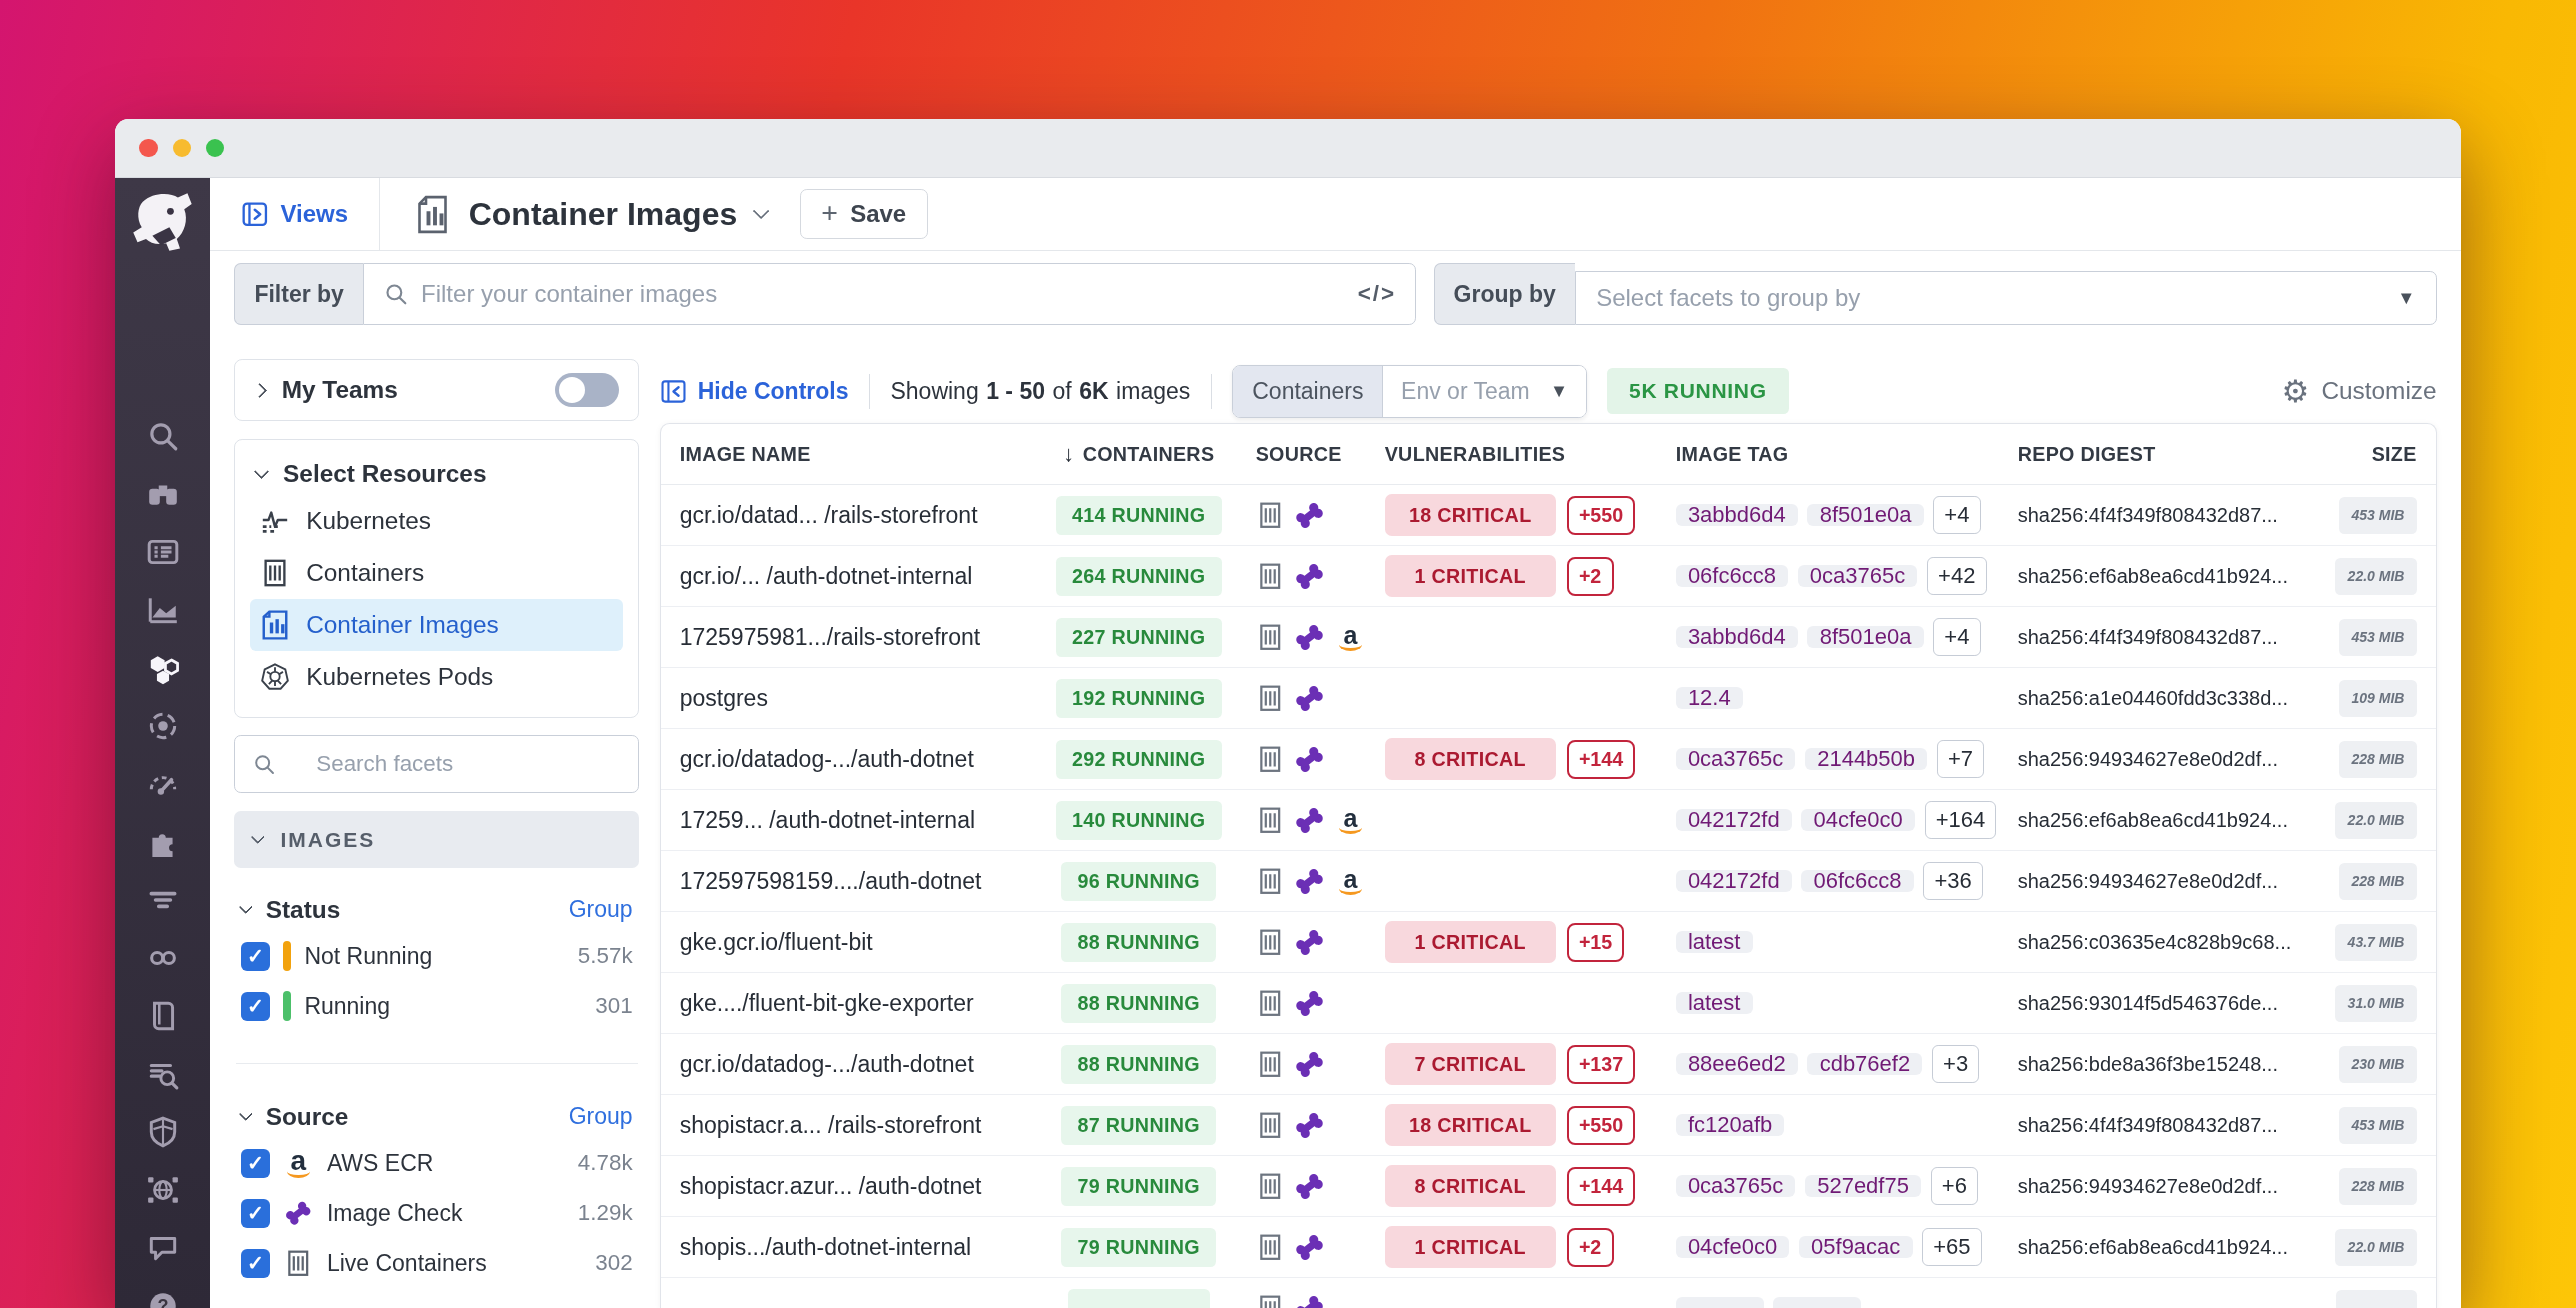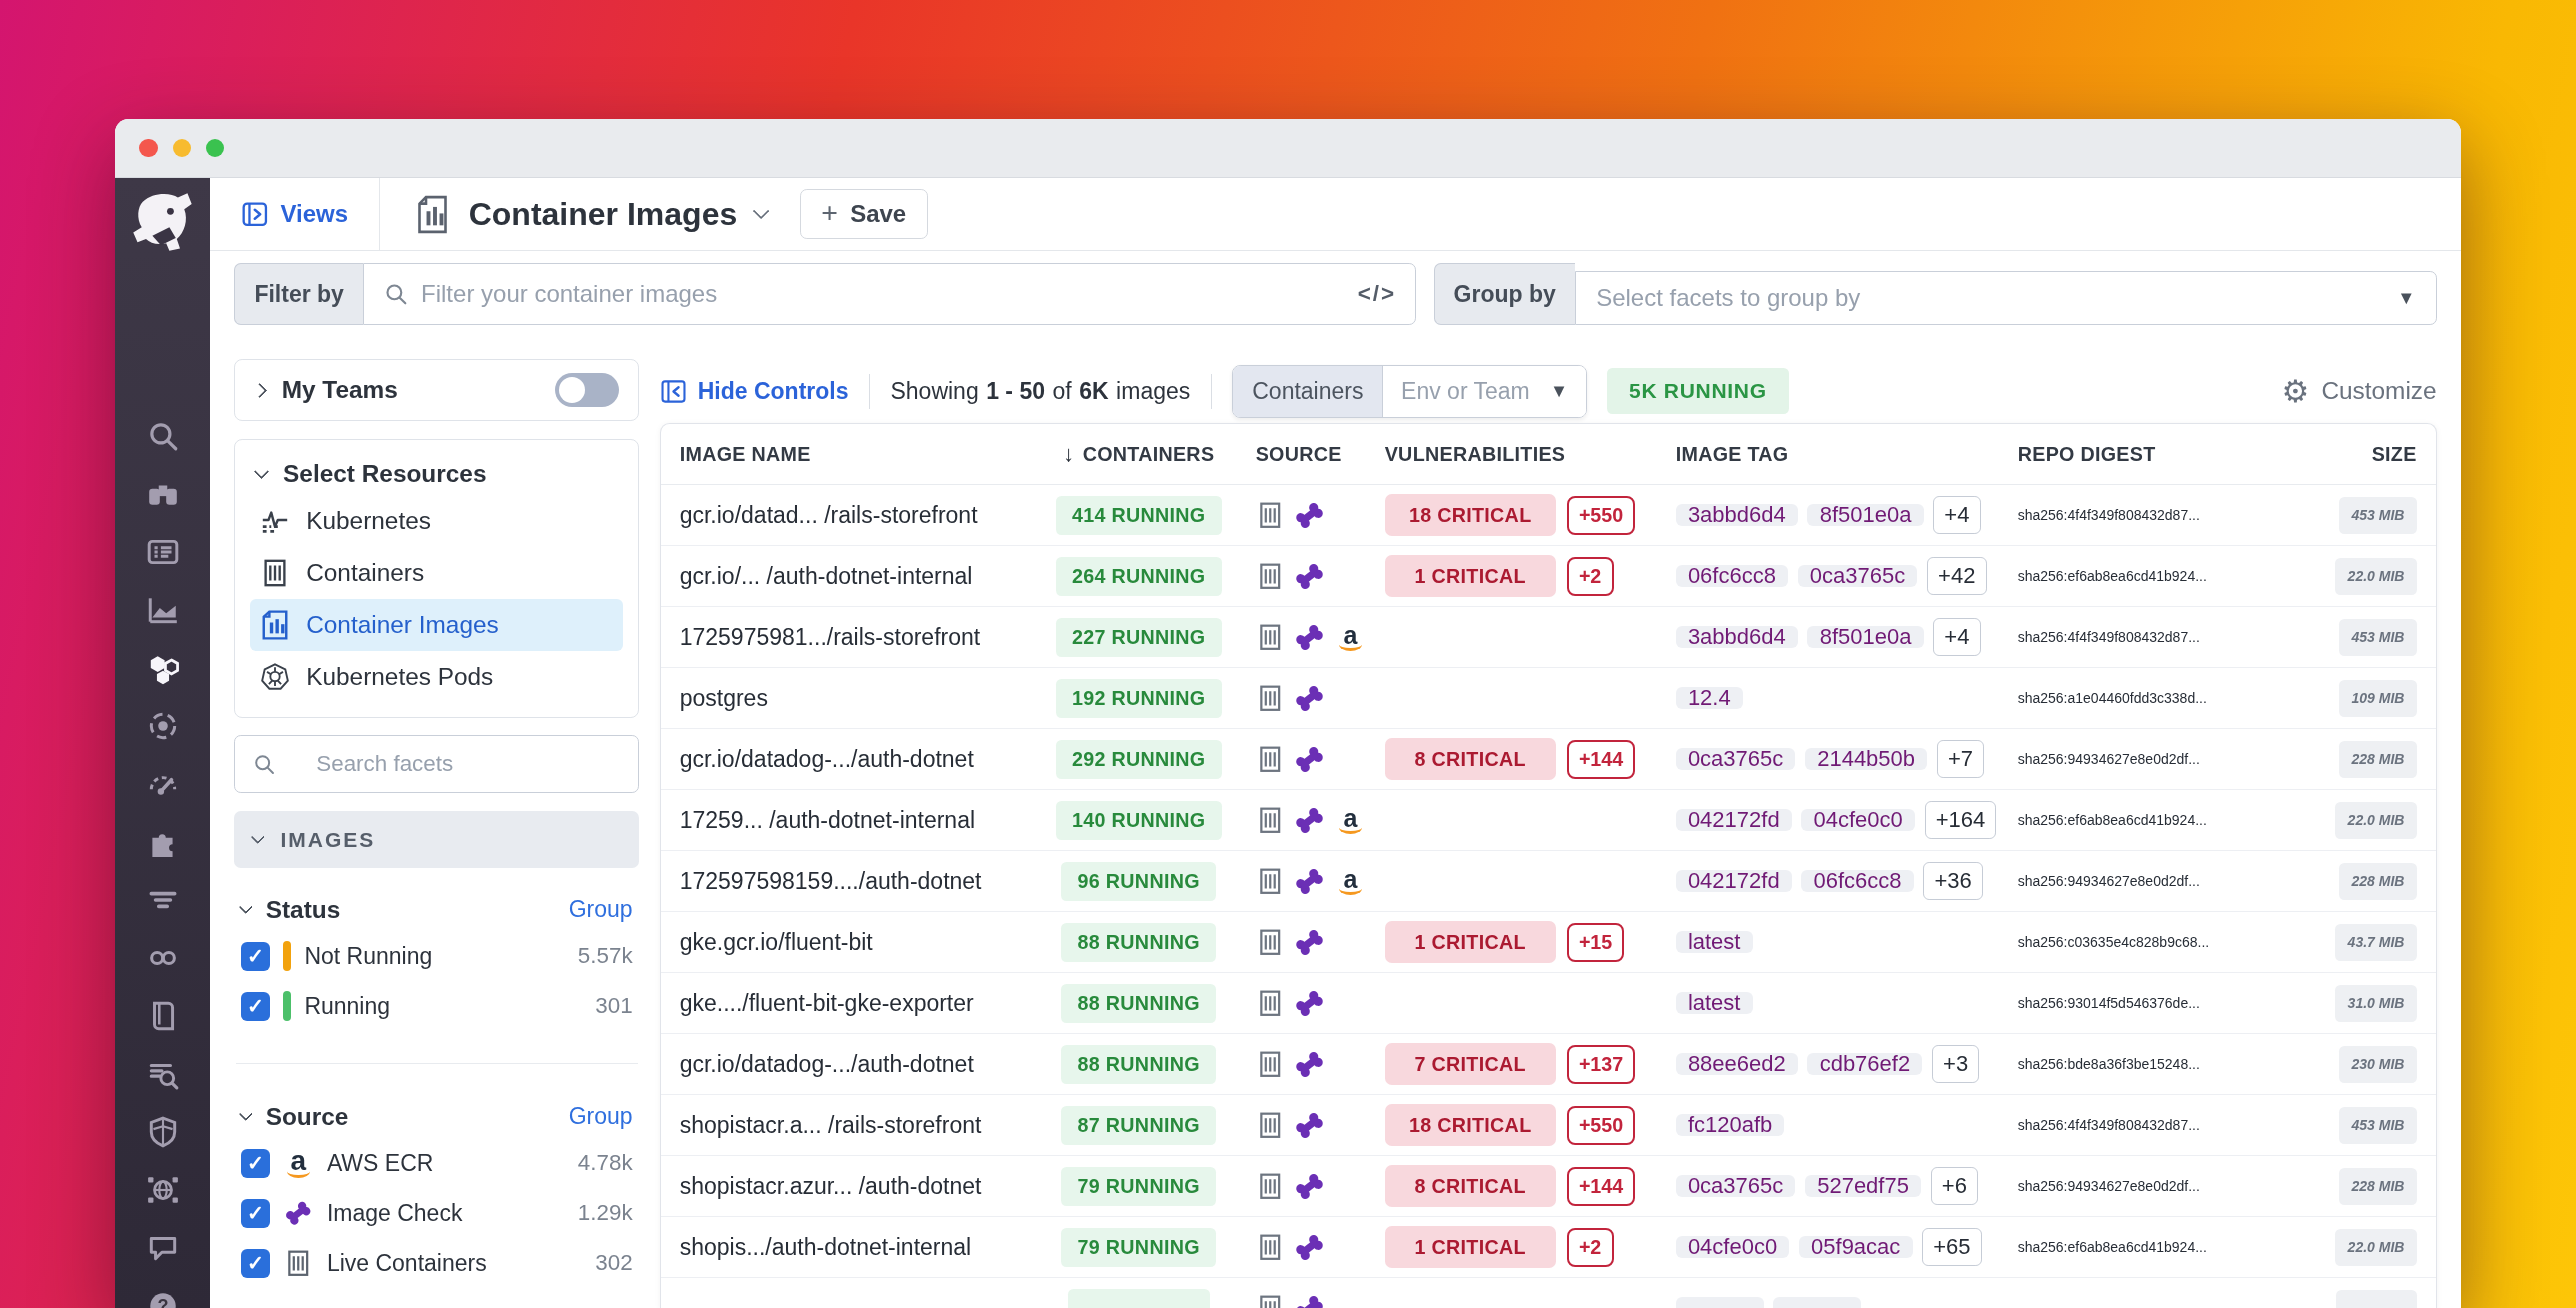--- a/index.html
+++ b/index.html
@@ -111,21 +111,21 @@
   .c-src { display: flex; align-items: center; gap: 10.2px; }
   .c-src svg.cont { width: 28.5px; height: 28.5px; color: #6d7580; }
   .c-src svg.bone { width: 31px; height: 31px; }
   .c-vuln { display: flex; align-items: center; gap: 11px; }
   .pill-crit { background: #f8d8dd; color: #ab1a31; font-weight: 700; font-size: 19.7px; letter-spacing: 0.3px; height: 42px; min-width: 171px; border-radius: 6.8px; display: flex; align-items: center; justify-content: center; }
   .pill-vmore { border: 2px solid #c2243c; color: #c2243c; background: #fff; font-weight: 700; font-size: 19.7px; height: 39px; padding: 0 10.2px; border-radius: 8.1px; display: flex; align-items: center; justify-content: center; cursor: pointer; }
   .c-tags { display: flex; align-items: center; gap: 9.5px; overflow: hidden; }
   .tag { background: #eef0f4; color: #701a75; font-size: 22px; height: 22px; padding: 0 12.2px; border-radius: 6.1px; display: flex; align-items: center; white-space: nowrap; cursor: pointer; }
   .tag:empty { min-width: 88px; }
   .tag-more { border: 1.4px solid #c6ccd6; background: #fff; color: #272d36; font-size: 22px; height: 38px; padding: 0 10.2px; border-radius: 6.1px; display: flex; align-items: center; cursor: pointer; }
-  .c-digest { white-space: nowrap; overflow: hidden; font-size: 14px; color: #272d36; padding-right: 9.5px; }
+  .c-digest { white-space: nowrap; overflow: hidden; font-size: 20px; color: #272d36; padding-right: 9.5px; }
   .c-size { display: flex; justify-content: flex-end; }
   .pill-size { background: #eef0f3; color: #6b737f; font-size: 14px; font-weight: 600; height: 37px; padding: 0 12.2px; border-radius: 5.4px; display: flex; align-items: center; white-space: nowrap; font-style: italic; }
   .pill-size:empty { min-width: 81px; }
   .pill-run:empty { min-width: 142px; }
 </style>
 </head>
 <body>
 
 <div class="window">
   <div class="titlebar">

